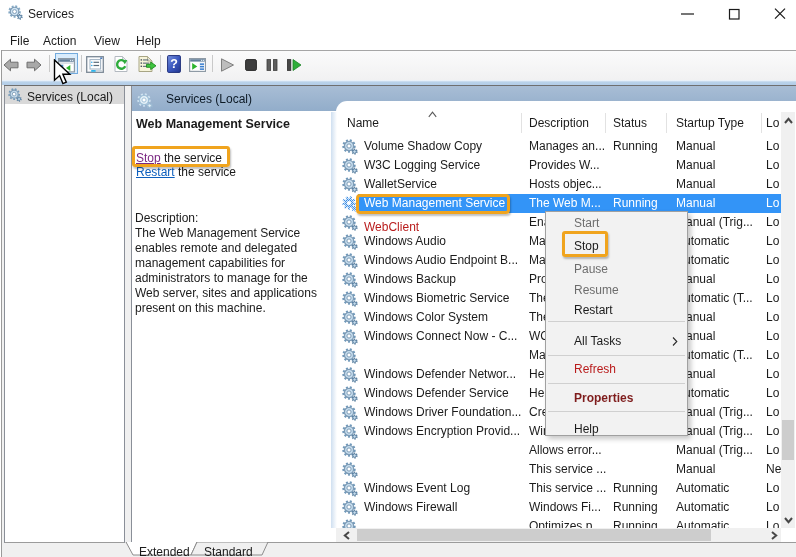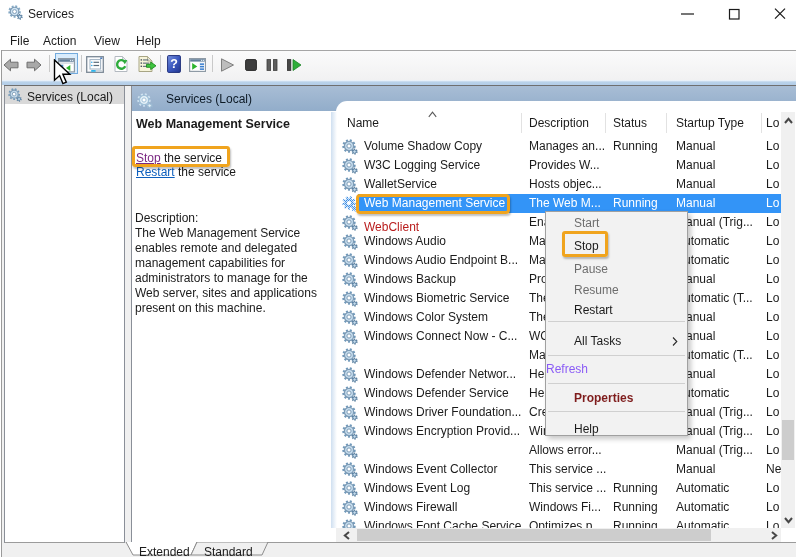--- a/index.html
+++ b/index.html
@@ -356,21 +356,20 @@
 <div class="t" style="left:193px;top:331.5px;color:#1b1b1b">Allows error...</div>
 <div class="t" style="left:340px;top:331.5px;color:#1b1b1b">Manual (Trig...</div>
 <div class="t" style="left:430px;top:331.5px;color:#1b1b1b">Lo</div>
 <svg class="abs" style="left:6px;top:350.5px" width="16" height="16" viewBox="0 0 16 16">
       <circle cx="7" cy="7" r="5.4" fill="none" stroke="#7199ba" stroke-width="2.6" stroke-dasharray="1.9 1.75"></circle>
       <circle cx="7" cy="7" r="4.6" fill="#c6ddee" stroke="#7e9cb6" stroke-width="1.3"></circle>
       <circle cx="7" cy="7" r="2.1" fill="#fff" stroke="#7e9cb6" stroke-width="1"></circle>
       <circle cx="12.6" cy="12.6" r="2.2" fill="none" stroke="#5d82a2" stroke-width="1.8" stroke-dasharray="1.1 1.05"></circle>
       <circle cx="12.6" cy="12.6" r="1.7" fill="#c6ddee" stroke="#5d82a2" stroke-width="1"></circle>
     </svg>
-<div class="t" style="left:28px;top:350.5px;color:#1b1b1b">Windows Event Collector</div>
 <div class="t" style="left:193px;top:350.5px;color:#1b1b1b">This service ...</div>
 <div class="t" style="left:340px;top:350.5px;color:#1b1b1b">Manual</div>
 <div class="t" style="left:430px;top:350.5px;color:#1b1b1b">Ne</div>
 <svg class="abs" style="left:6px;top:369.5px" width="16" height="16" viewBox="0 0 16 16">
       <circle cx="7" cy="7" r="5.4" fill="none" stroke="#7199ba" stroke-width="2.6" stroke-dasharray="1.9 1.75"></circle>
       <circle cx="7" cy="7" r="4.6" fill="#c6ddee" stroke="#7e9cb6" stroke-width="1.3"></circle>
       <circle cx="7" cy="7" r="2.1" fill="#fff" stroke="#7e9cb6" stroke-width="1"></circle>
       <circle cx="12.6" cy="12.6" r="2.2" fill="none" stroke="#5d82a2" stroke-width="1.8" stroke-dasharray="1.1 1.05"></circle>
       <circle cx="12.6" cy="12.6" r="1.7" fill="#c6ddee" stroke="#5d82a2" stroke-width="1"></circle>
     </svg>
@@ -391,21 +390,20 @@
 <div class="t" style="left:277px;top:388.5px;color:#1b1b1b">Running</div>
 <div class="t" style="left:340px;top:388.5px;color:#1b1b1b">Automatic</div>
 <div class="t" style="left:430px;top:388.5px;color:#1b1b1b">Lo</div>
 <svg class="abs" style="left:6px;top:407.5px" width="16" height="16" viewBox="0 0 16 16">
       <circle cx="7" cy="7" r="5.4" fill="none" stroke="#7199ba" stroke-width="2.6" stroke-dasharray="1.9 1.75"></circle>
       <circle cx="7" cy="7" r="4.6" fill="#c6ddee" stroke="#7e9cb6" stroke-width="1.3"></circle>
       <circle cx="7" cy="7" r="2.1" fill="#fff" stroke="#7e9cb6" stroke-width="1"></circle>
       <circle cx="12.6" cy="12.6" r="2.2" fill="none" stroke="#5d82a2" stroke-width="1.8" stroke-dasharray="1.1 1.05"></circle>
       <circle cx="12.6" cy="12.6" r="1.7" fill="#c6ddee" stroke="#5d82a2" stroke-width="1"></circle>
     </svg>
-<div class="t" style="left:28px;top:407.5px;color:#1b1b1b">Windows Font Cache Service</div>
 <div class="t" style="left:193px;top:407.5px;color:#1b1b1b">Optimizes p...</div>
 <div class="t" style="left:277px;top:407.5px;color:#1b1b1b">Running</div>
 <div class="t" style="left:340px;top:407.5px;color:#1b1b1b">Automatic</div>
 <div class="t" style="left:430px;top:407.5px;color:#1b1b1b">Lo</div>
 </div>
 <div class="obox" style="left:356px;top:194px;width:154px;height:20px;border-radius:4px"></div>
 <div class="abs" style="left:781px;top:112px;width:14px;height:416px;background:#f0f0f0"></div>
 <svg class="abs" style="left:783.5px;top:117px" width="9" height="8" viewBox="0 0 9 8">
     <polyline points="1,6 4.5,1.8 8,6" fill="none" stroke="#474747" stroke-width="2"></polyline>
   </svg>
@@ -429,21 +427,21 @@
 </svg>
 <div class="t" style="left:139px;top:544.5px">Extended</div>
 <div class="t" style="left:204px;top:544.5px">Standard</div>
 <div class="abs" style="left:545px;top:211px;width:143px;height:225px;background:#f2f2f2;border:1px solid #a0a0a0;box-shadow:3px 3px 5px rgba(0,0,0,0.22)"></div>
 <div class="t" style="left:574px;top:216px;color:#6d6d6d;font-weight:normal">Start</div>
 <div class="t" style="left:574px;top:239px;color:#1b1b1b;font-weight:normal">Stop</div>
 <div class="t" style="left:574px;top:262px;color:#6d6d6d;font-weight:normal">Pause</div>
 <div class="t" style="left:574px;top:283px;color:#6d6d6d;font-weight:normal">Resume</div>
 <div class="t" style="left:574px;top:303px;color:#1b1b1b;font-weight:normal">Restart</div>
 <div class="t" style="left:574px;top:334px;color:#1b1b1b;font-weight:normal">All Tasks</div>
-<div class="t" style="left:546px;top:362px;color:#8b5cf6;font-weight:normal">Refresh</div>
+<div class="t" style="left:574px;top:362px;color:#b91c1c;font-weight:normal">Refresh</div>
 <div class="t" style="left:574px;top:391px;color:#7f1d1d;font-weight:bold">Properties</div>
 <div class="t" style="left:574px;top:422px;color:#1b1b1b;font-weight:normal">Help</div>
 <div class="abs" style="left:548px;top:321px;width:137px;height:1px;background:#d0d0d0"></div>
 <div class="abs" style="left:548px;top:355px;width:137px;height:1px;background:#d0d0d0"></div>
 <div class="abs" style="left:548px;top:383px;width:137px;height:1px;background:#d0d0d0"></div>
 <div class="abs" style="left:548px;top:411px;width:137px;height:1px;background:#d0d0d0"></div>
 <svg class="abs" style="left:672px;top:336px" width="6" height="11" viewBox="0 0 6 11">
     <polyline points="1,1.5 4.8,5.5 1,9.5" fill="none" stroke="#2b2b2b" stroke-width="1.1"></polyline>
   </svg>
 <div class="obox" style="left:562px;top:231px;width:46px;height:26px"></div>

